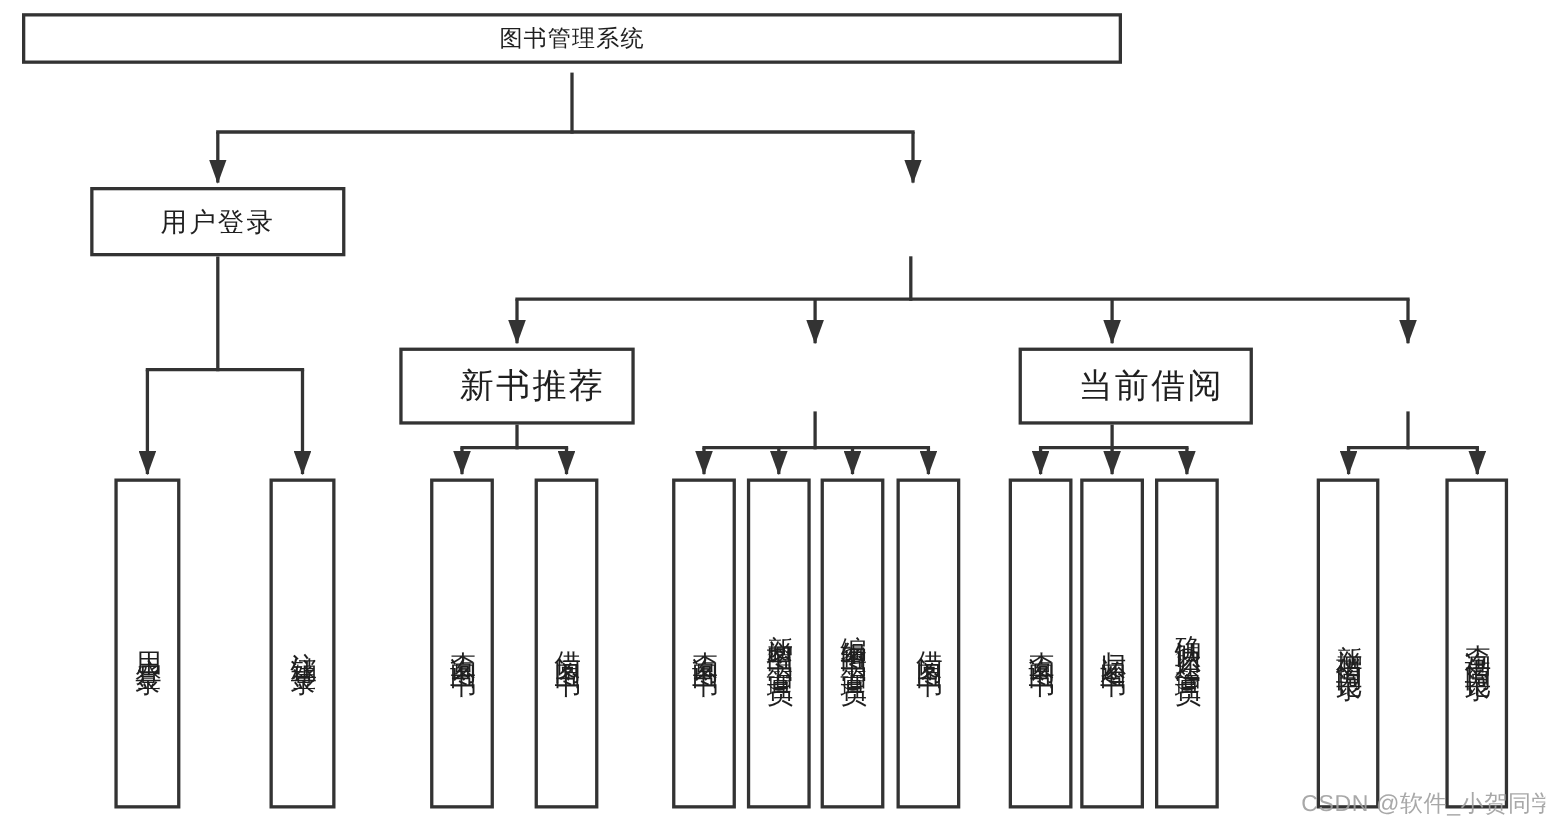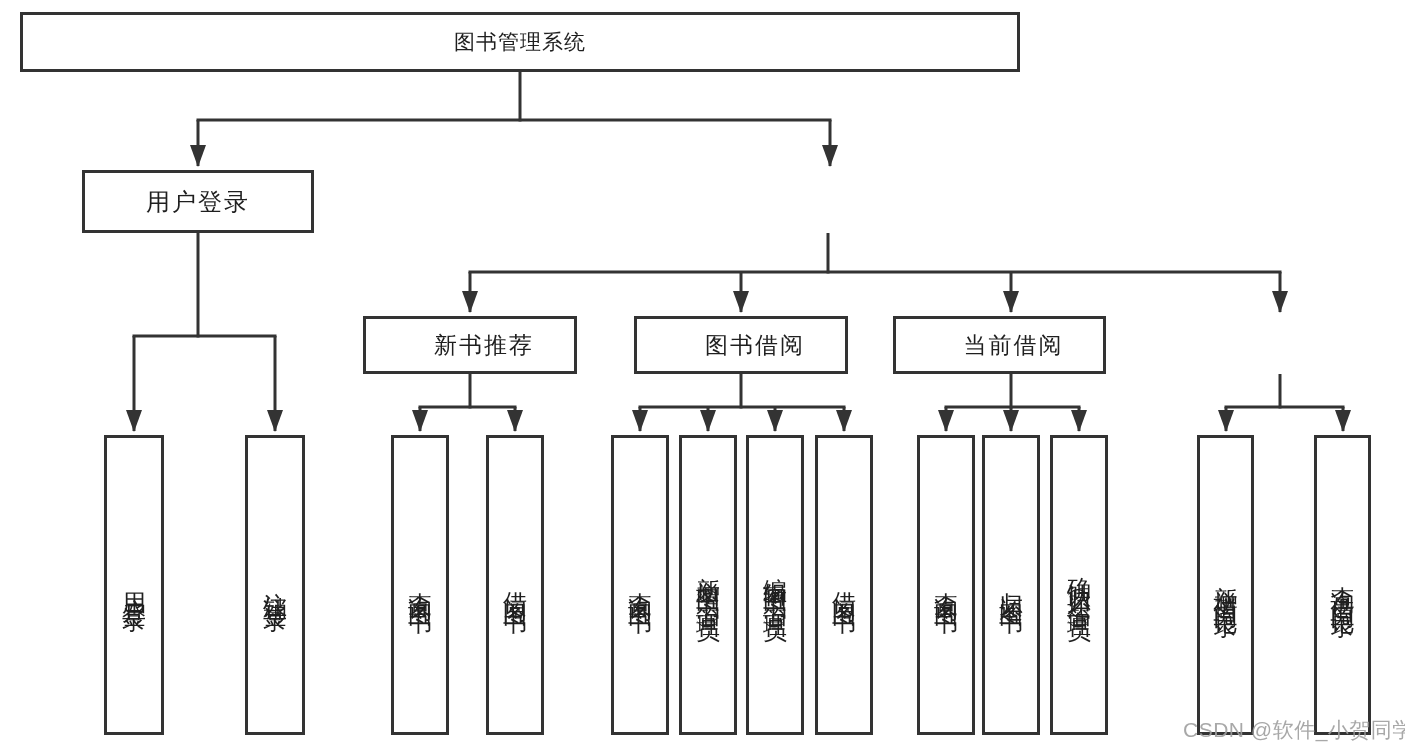--- a/index.html
+++ b/index.html
@@ -26,32 +26,32 @@
     box-sizing: border-box;
     border: 3px solid #333333;
     background: #ffffff;
     color: #1f1f1f;
     display: flex;
     align-items: center;
     justify-content: center;
     text-align: center;
   }
   .root-box {
-    left: 20px; top: 12px; width: 1000px; height: 60px;
+    left: 20px; top: 12px; width: 1000px; height: 46px;
     font-size: 21px;
     letter-spacing: 1px;
   }
   .l2-box {
     top: 170px; height: 63px; width: 232px;
     font-size: 24px;
     letter-spacing: 2px;
   }
   .l3-box {
-    top: 316px; height: 58px; width: 214px;
-    font-size: 23px;
+    top: 316px; height: 70px; width: 214px;
+    font-size: 31px;
     letter-spacing: 2px;
     padding-left: 28px;
   }
   .leaf-box {
     top: 435px; height: 300px;
     writing-mode: vertical-rl;
     text-orientation: mixed;
     font-size: 24px;
     letter-spacing: 6px;
     line-height: 1;
@@ -120,22 +120,21 @@
       <line x1="1226" y1="407" x2="1226" y2="431" marker-end="url(#ah)"></line>
       <line x1="1343" y1="407" x2="1343" y2="431" marker-end="url(#ah)"></line>
     </g>
   </svg>
 
   <div class="box root-box">图书管理系统</div>
 
   <div class="box l2-box" style="left:82px">用户登录</div>
 
   <div class="box l3-box" style="left:363px">新书推荐</div>
-  <div class="box l3-box" style="left:634px">图书借阅</div>
-  <div class="box l3-box" style="left:893px;width:213px">当前借阅</div>
+  <div class="box l3-box" style="left:926px;width:213px">当前借阅</div>
 
   <div class="box leaf-box" style="left:104px;width:60px">用户登录</div>
   <div class="box leaf-box" style="left:245px;width:60px">注销登录</div>
 
   <div class="box leaf-box" style="left:391px;width:58px">查询图书</div>
   <div class="box leaf-box" style="left:486px;width:58px">借阅图书</div>
 
   <div class="box leaf-box" style="left:611px;width:58px">查询图书</div>
   <div class="box leaf-box" style="left:679px;width:58px">新增图书（管理员）</div>
   <div class="box leaf-box" style="left:746px;width:58px">编辑图书（管理员）</div>

